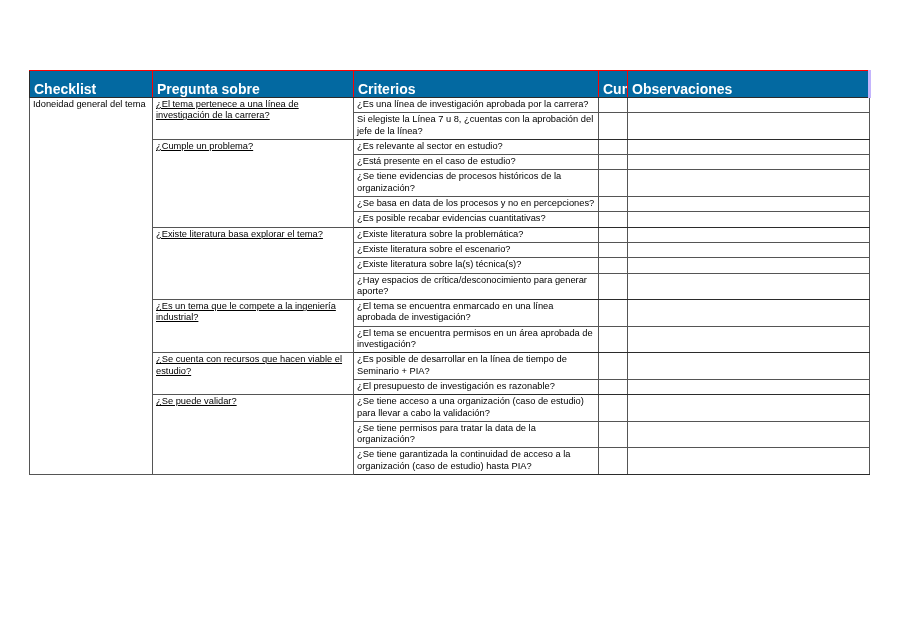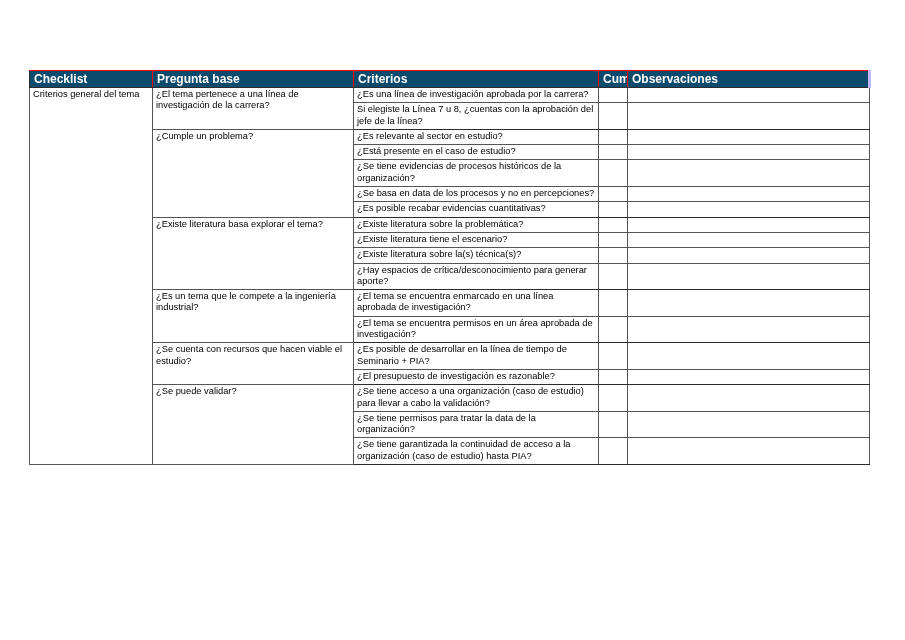--- a/index.html
+++ b/index.html
@@ -34,27 +34,27 @@
     padding: 1px 3px 2px 3px;
     font-size: 9.3px;
     line-height: 11.3px;
     font-weight: normal;
     text-align: left;
     border: 1px solid #555555;
     overflow: hidden;
   }
   
   tr.hdr th {
-    background: #0c4a6e;
+    background: #0369a1;
     color: #ffffff;
     font-weight: bold;
-    font-size: 12px;
+    font-size: 14px;
     line-height: 11px;
     height: 11px;
-    padding: 3px 3px 2px 4px;
+    padding: 13px 3px 2px 4px;
     border: 1px solid #FF0000;
     border-bottom: 1px solid #2b2b2b;
     vertical-align: middle;
   }
   tr.hdr th.first { border-left: 1px solid #2b2b2b; }
   tr.hdr th.last  { border-right: 3px solid #c4b5fd; }
 
   
   col.c-checklist { width: 123px; }
   col.c-pregunta  { width: 201px; }
@@ -71,20 +71,21 @@
     border-left: 1px solid #2b2b2b;
     border-top: 1px solid #2b2b2b;
     border-bottom: 1px solid #2b2b2b;
   }
   td.pregunta-cell {
     vertical-align: middle;
     border-left: 1px solid #2b2b2b;
     border-right: 1px solid #2b2b2b;
     border-top: 1px solid #2b2b2b;
     border-bottom: 1px solid #2b2b2b;
+    text-decoration: underline;
   }
   td.criterio-cell {
     border-left: 1px solid #2b2b2b;
     border-right: 1px solid #2b2b2b;
     border-top: 1px solid #9a9a9a;
     border-bottom: 1px solid #9a9a9a;
     margin-left: 12px;
   }
   td.cumple-cell, td.observ-cell {
     border-left: 1px solid #2b2b2b;
@@ -114,29 +115,29 @@
     <colgroup>
       <col class="c-checklist">
       <col class="c-pregunta">
       <col class="c-criterios">
       <col class="c-cumple">
       <col class="c-observ">
     </colgroup>
     <thead>
       <tr class="hdr">
         <th class="first">Checklist</th>
-        <th>Pregunta base</th>
+        <th>Pregunta sobre</th>
         <th>Criterios</th>
         <th>Cumple</th>
         <th class="last">Observaciones</th>
       </tr>
     </thead>
     <tbody id="tbody">
         <tr class="group-start">
-          <td class="checklist-cell" rowspan="18">Criterios general del tema</td>
+          <td class="checklist-cell" rowspan="18">Idoneidad general del tema</td>
           <td class="pregunta-cell" rowspan="2">¿El tema pertenece a una línea de investigación de la carrera?</td>
           <td class="criterio-cell">¿Es una línea de investigación aprobada por la carrera?</td>
           <td class="cumple-cell"></td>
           <td class="observ-cell"></td>
         </tr>
         <tr class="group-end">
           <td class="criterio-cell">Si elegiste la Línea 7 u 8, ¿cuentas con la aprobación del jefe de la línea?</td>
           <td class="cumple-cell"></td>
           <td class="observ-cell"></td>
         </tr>
@@ -166,21 +167,21 @@
           <td class="cumple-cell"></td>
           <td class="observ-cell"></td>
         </tr>
         <tr class="group-start">
           <td class="pregunta-cell" rowspan="4">¿Existe literatura basa explorar el tema?</td>
           <td class="criterio-cell">¿Existe literatura sobre la problemática?</td>
           <td class="cumple-cell"></td>
           <td class="observ-cell"></td>
         </tr>
         <tr>
-          <td class="criterio-cell">¿Existe literatura tiene el escenario?</td>
+          <td class="criterio-cell">¿Existe literatura sobre el escenario?</td>
           <td class="cumple-cell"></td>
           <td class="observ-cell"></td>
         </tr>
         <tr>
           <td class="criterio-cell">¿Existe literatura sobre la(s) técnica(s)?</td>
           <td class="cumple-cell"></td>
           <td class="observ-cell"></td>
         </tr>
         <tr class="group-end">
           <td class="criterio-cell">¿Hay espacios de crítica/desconocimiento para generar aporte?</td>

